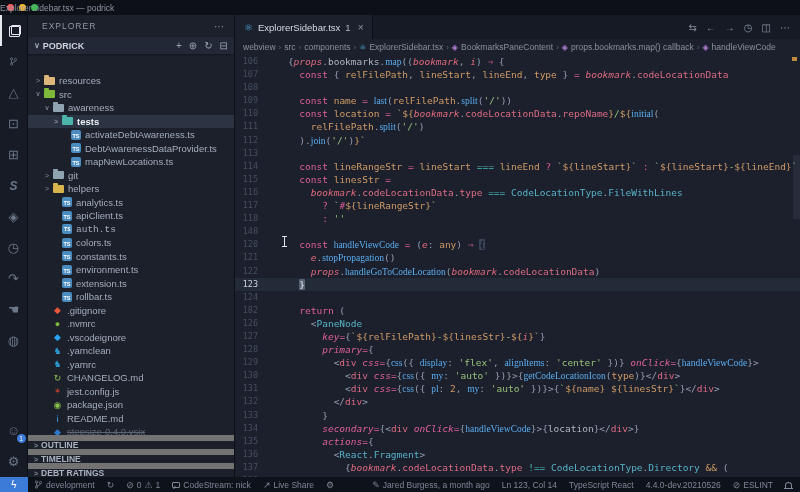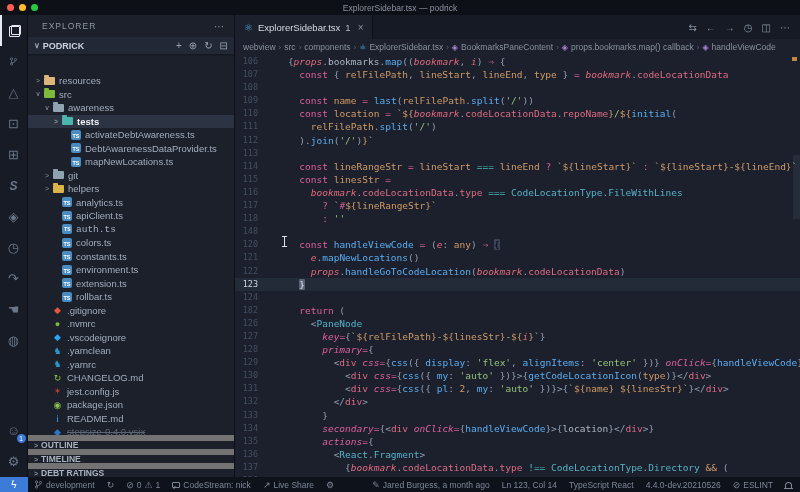--- a/index.html
+++ b/index.html
@@ -5,21 +5,21 @@
   * { margin:0; padding:0; box-sizing:border-box; }
   html,body { width:800px; height:492px; overflow:hidden; background:#0f1219;
     font-family:"Liberation Sans", sans-serif; }
   #window { width:800px; height:492px; display:flex; flex-direction:column; }
 
   
   .titlebar { height:15px; background:#0d1017; display:flex; align-items:center;
     position:relative; flex:0 0 auto; }
   .lights { display:flex; gap:5px; margin-left:7px; }
   .light { width:7px; height:7px; border-radius:50%; }
-  .titlebar .title { position:absolute; left:0; right:0; text-align:center;
+  .titlebar .title { position:absolute; left:0; right:0; text-align:left;
     font-size:8.5px; color:#8b93a1; pointer-events:none; }
 
   .main { flex:1; display:flex; min-height:0; }
 
   
   .activitybar { width:28px; background:#161b26; display:flex; flex-direction:column;
     align-items:center; border-right:1px solid #0c0f16; }
   .ab-item { width:28px; height:31px; display:flex; align-items:center; justify-content:center;
     color:#6b7687; font-size:13px; position:relative; cursor:pointer; }
   .ab-item.active { color:#e6eaf0; border-left:2px solid #e6eaf0; }
@@ -88,21 +88,21 @@
   .crumb-sep { color:#5d6572; font-size:8px; }
 
   .code { flex:1; position:relative; overflow:hidden; font-family:"DejaVu Sans Mono", monospace;
     font-size:9.5px; line-height:13.1px; }
   .cline { height:13.1px; display:flex; white-space:pre; }
   .cline.active { background:rgba(125,145,180,0.09); }
   .gut { width:30px; flex:0 0 auto; text-align:right; padding-right:7px; color:#454e61;
     font-size:8.5px; }
   .cline.active .gut { color:#cdd4e0; }
   .ct { flex:1; }
-  .tk-k { color:#df5f9b; } .tk-v { color:#d19a66; } .tk-f { color:#5caef2; }
+  .tk-k { color:#df5f9b; } .tk-v { color:#d19a66; } .tk-f { color:#5caef2;font-family:Liberation Serif, serif; }
   .tk-s { color:#97c279; } .tk-p { color:#939db0; }
   .tk-i { color:#e0697d; font-style:italic; }
   .tk-a { color:#df5f9b; font-style:italic; }
   .tk-t { color:#57b2c8; } .tk-o { color:#49b8b8; } .tk-r { color:#de6b84; }
   .tk-w { color:#aeb6c2; } .tk-n { color:#d19a66; } .tk-ip { color:#d19a66; }
   .tk-bm { background:#3a4358; border-radius:1px; }
   .tk-cur { background:#5a6375; color:#e6ebf2; border-radius:1px; }
   .ov-mark { position:absolute; top:2px; right:3px; width:5px; height:4px; background:#c08a3e; }
   .ov-thumb { position:absolute; top:100px; right:0; width:7px; height:64px;
     background:rgba(120,135,160,.12); }
@@ -450,21 +450,21 @@
           <div class="cline"><span class="gut">111</span><span class="ct"><span class="tk-p">        </span><span class="tk-v">relFilePath</span><span class="tk-p">.</span><span class="tk-f">split</span><span class="tk-p">(</span><span class="tk-s">'/'</span><span class="tk-p">)</span></span></div>
           <div class="cline"><span class="gut">112</span><span class="ct"><span class="tk-p">      ).</span><span class="tk-f">join</span><span class="tk-p">(</span><span class="tk-s">'/'</span><span class="tk-p">)</span><span class="tk-ip">}</span><span class="tk-s">`</span></span></div>
           <div class="cline"><span class="gut">113</span><span class="ct"></span></div>
           <div class="cline"><span class="gut">114</span><span class="ct"><span class="tk-k">      const</span><span class="tk-p"> </span><span class="tk-v">lineRangeStr</span><span class="tk-p"> </span><span class="tk-k">=</span><span class="tk-p"> </span><span class="tk-v">lineStart</span><span class="tk-p"> </span><span class="tk-o">===</span><span class="tk-p"> </span><span class="tk-v">lineEnd</span><span class="tk-p"> </span><span class="tk-k">?</span><span class="tk-p"> </span><span class="tk-s">`</span><span class="tk-ip">${</span><span class="tk-v">lineStart</span><span class="tk-ip">}</span><span class="tk-s">`</span><span class="tk-p"> </span><span class="tk-k">:</span><span class="tk-p"> </span><span class="tk-s">`</span><span class="tk-ip">${</span><span class="tk-v">lineStart</span><span class="tk-ip">}</span><span class="tk-s">-</span><span class="tk-ip">${</span><span class="tk-v">lineEnd</span><span class="tk-ip">}</span><span class="tk-s">`</span></span></div>
           <div class="cline"><span class="gut">115</span><span class="ct"><span class="tk-k">      const</span><span class="tk-p"> </span><span class="tk-v">linesStr</span><span class="tk-p"> </span><span class="tk-k">=</span></span></div>
           <div class="cline"><span class="gut">116</span><span class="ct"><span class="tk-p">        </span><span class="tk-i">bookmark</span><span class="tk-p">.</span><span class="tk-r">codeLocationData</span><span class="tk-p">.</span><span class="tk-r">type</span><span class="tk-p"> </span><span class="tk-o">===</span><span class="tk-p"> </span><span class="tk-t">CodeLocationType</span><span class="tk-p">.</span><span class="tk-t">FileWithLines</span></span></div>
           <div class="cline"><span class="gut">117</span><span class="ct"><span class="tk-p">          </span><span class="tk-k">?</span><span class="tk-p"> </span><span class="tk-s">`</span><span class="tk-k">#</span><span class="tk-ip">${</span><span class="tk-v">lineRangeStr</span><span class="tk-ip">}</span><span class="tk-s">`</span></span></div>
           <div class="cline"><span class="gut">118</span><span class="ct"><span class="tk-p">          </span><span class="tk-k">:</span><span class="tk-p"> </span><span class="tk-s">''</span></span></div>
           <div class="cline"><span class="gut">148</span><span class="ct"></span></div>
           <div class="cline"><span class="gut">120</span><span class="ct"><span class="tk-k">      const</span><span class="tk-p"> </span><span class="tk-f">handleViewCode</span><span class="tk-p"> </span><span class="tk-k">=</span><span class="tk-p"> (</span><span class="tk-i">e</span><span class="tk-p">: </span><span class="tk-v">any</span><span class="tk-p">) </span><span class="tk-k">⇒</span><span class="tk-p"> </span><span class="tk-bm">{</span></span></div>
-          <div class="cline"><span class="gut">121</span><span class="ct"><span class="tk-p">        </span><span class="tk-i">e</span><span class="tk-p">.</span><span class="tk-f">mapNewLocations</span><span class="tk-p">()</span></span></div>
+          <div class="cline"><span class="gut">121</span><span class="ct"><span class="tk-p">        </span><span class="tk-i">e</span><span class="tk-p">.</span><span class="tk-f">stopPropagation</span><span class="tk-p">()</span></span></div>
           <div class="cline"><span class="gut">122</span><span class="ct"><span class="tk-p">        </span><span class="tk-i">props</span><span class="tk-p">.</span><span class="tk-f">handleGoToCodeLocation</span><span class="tk-p">(</span><span class="tk-i">bookmark</span><span class="tk-p">.</span><span class="tk-r">codeLocationData</span><span class="tk-p">)</span></span></div>
           <div class="cline active"><span class="gut">123</span><span class="ct"><span class="tk-p">      </span><span class="tk-cur">}</span></span></div>
           <div class="cline"><span class="gut">124</span><span class="ct"></span></div>
           <div class="cline"><span class="gut">182</span><span class="ct"><span class="tk-k">      return</span><span class="tk-p"> (</span></span></div>
           <div class="cline"><span class="gut">126</span><span class="ct"><span class="tk-p">        &lt;</span><span class="tk-t">PaneNode</span></span></div>
           <div class="cline"><span class="gut">127</span><span class="ct"><span class="tk-p">          </span><span class="tk-a">key</span><span class="tk-k">=</span><span class="tk-p">{</span><span class="tk-s">`</span><span class="tk-ip">${</span><span class="tk-v">relFilePath</span><span class="tk-ip">}</span><span class="tk-s">-</span><span class="tk-ip">${</span><span class="tk-v">linesStr</span><span class="tk-ip">}</span><span class="tk-s">-</span><span class="tk-ip">${</span><span class="tk-i">i</span><span class="tk-ip">}</span><span class="tk-s">`</span><span class="tk-p">}</span></span></div>
           <div class="cline"><span class="gut">128</span><span class="ct"><span class="tk-p">          </span><span class="tk-a">primary</span><span class="tk-k">=</span><span class="tk-p">{</span></span></div>
           <div class="cline"><span class="gut">129</span><span class="ct"><span class="tk-p">            &lt;</span><span class="tk-r">div</span><span class="tk-p"> </span><span class="tk-a">css</span><span class="tk-k">=</span><span class="tk-p">{</span><span class="tk-f">css</span><span class="tk-p">({ </span><span class="tk-f">display</span><span class="tk-p">: </span><span class="tk-s">'flex'</span><span class="tk-p">, </span><span class="tk-f">alignItems</span><span class="tk-p">: </span><span class="tk-s">'center'</span><span class="tk-p"> })} </span><span class="tk-a">onClick</span><span class="tk-k">=</span><span class="tk-p">{</span><span class="tk-f">handleViewCode</span><span class="tk-p">}&gt;</span></span></div>
           <div class="cline"><span class="gut">130</span><span class="ct"><span class="tk-p">              &lt;</span><span class="tk-r">div</span><span class="tk-p"> </span><span class="tk-a">css</span><span class="tk-k">=</span><span class="tk-p">{</span><span class="tk-f">css</span><span class="tk-p">({ </span><span class="tk-f">my</span><span class="tk-p">: </span><span class="tk-s">'auto'</span><span class="tk-p"> })}&gt;{</span><span class="tk-f">getCodeLocationIcon</span><span class="tk-p">(</span><span class="tk-v">type</span><span class="tk-p">)}&lt;/</span><span class="tk-r">div</span><span class="tk-p">&gt;</span></span></div>
           <div class="cline"><span class="gut">131</span><span class="ct"><span class="tk-p">              &lt;</span><span class="tk-r">div</span><span class="tk-p"> </span><span class="tk-a">css</span><span class="tk-k">=</span><span class="tk-p">{</span><span class="tk-f">css</span><span class="tk-p">({ </span><span class="tk-f">pl</span><span class="tk-p">: </span><span class="tk-n">2</span><span class="tk-p">, </span><span class="tk-f">my</span><span class="tk-p">: </span><span class="tk-s">'auto'</span><span class="tk-p"> })}&gt;{</span><span class="tk-s">`</span><span class="tk-ip">${</span><span class="tk-v">name</span><span class="tk-ip">}</span><span class="tk-s"> </span><span class="tk-ip">${</span><span class="tk-v">linesStr</span><span class="tk-ip">}</span><span class="tk-s">`</span><span class="tk-p">}&lt;/</span><span class="tk-r">div</span><span class="tk-p">&gt;</span></span></div>

